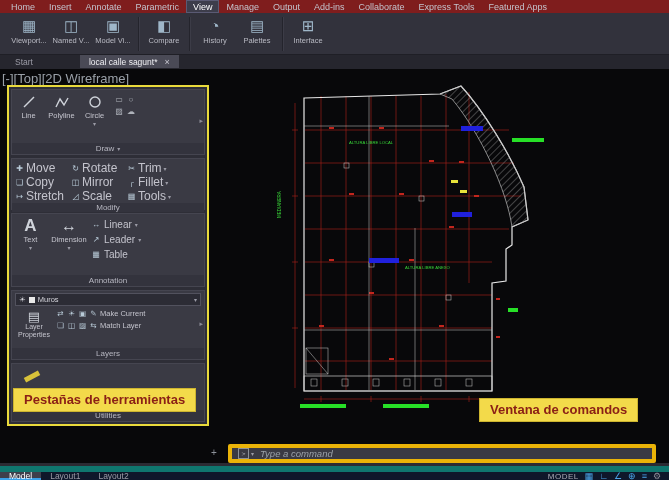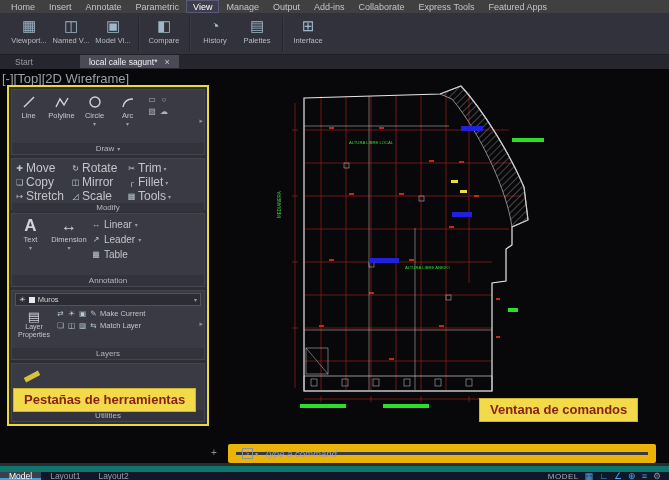--- a/index.html
+++ b/index.html
@@ -1,21 +1,21 @@
 <!DOCTYPE html>
 <html><head>
 <meta charset="utf-8">
 <style>
   *{box-sizing:border-box;margin:0;padding:0}
   html,body{background:#1a1a1f}
   .app{position:relative;width:669px;height:480px;background:#2b2b33;overflow:hidden;
        font-family:"Liberation Sans",sans-serif;color:#c8c8cf}
 
   
-  .menubar{position:absolute;left:0;top:0;right:0;height:13px;background:#404040;
+  .menubar{position:absolute;left:0;top:0;right:0;height:13px;background:#7f1d1d;
            display:flex;align-items:stretch;padding-left:4px;font-size:9px;color:#c3c3cc}
   .menu-item{padding:0 7px;display:flex;align-items:center;white-space:nowrap}
   .menu-item.active{background:#3d3d4b;color:#fff;box-shadow:inset 0 0 0 1px #5a5a74}
 
   
   .ribbon{position:absolute;left:0;top:13px;right:0;height:42px;background:#32323c;
           border-bottom:1px solid #1f1f26;display:flex;align-items:stretch;padding:2px 4px 1px 8px}
   .rbtn{width:42px;display:flex;flex-direction:column;align-items:center;padding-top:2px;color:#b9bac3}
   .rbtn .glyph{font-size:15px;line-height:17px;height:19px;color:#9fb7c9}
   .rbtn .lbl{font-size:7.5px;white-space:nowrap}
@@ -83,21 +83,21 @@
 
   
   .callout{position:absolute;background:#f3da4a;color:#8b2016;font-weight:bold;font-size:13px;
            padding:3px 10px 4px 10px;z-index:6;border:1px solid #cdb52f;white-space:nowrap}
   .callout-tools{left:13px;top:388px}
   .callout-cmd{left:479px;top:398px}
 
   
   .ucs{position:absolute;left:211px;top:447px;z-index:3;color:#8e939b;font-size:10px}
   .cmdbar{position:absolute;left:228px;top:444px;width:428px;height:19px;background:#3a3a43;
-          border:8px solid #eab308;border-radius:2px;display:flex;align-items:center;gap:6px;
+          border:4px solid #eab308;border-radius:2px;display:flex;align-items:center;gap:6px;
           padding:0 6px;z-index:5}
   .cmdicon{display:flex;align-items:center;gap:2px;color:#aeb2ba;font-size:9px}
   .cmdicon .box{width:11px;height:11px;border:1px solid #8d929a;display:flex;align-items:center;
                 justify-content:center;font-size:7px;color:#c6cad1}
   .cmd-placeholder{font-size:9.5px;font-style:italic;color:#9aa0a8}
 
   
   .statusbar{position:absolute;left:0;bottom:0;right:0;height:14px;background:#0f172a;
              border-top:6px solid #0f766e;display:flex;align-items:stretch;font-size:8.5px;color:#9b9ba6}
   .stab{padding:0 9px;display:flex;align-items:center}
@@ -297,29 +297,20 @@
         </div>
         <div class="bigbtn">
           <span class="ic">
             <svg width="14" height="14">
                 <circle cx="7" cy="7" r="5" fill="none" stroke="#cfd3da" stroke-width="1.4"></circle>
               </svg>
           </span>
           <span class="t">Circle</span>
           <span class="caret">▾</span>
         </div>
-        <div class="bigbtn">
-          <span class="ic">
-            <svg width="14" height="14">
-                <path d="M2,12 A9 9 0 0 1 12,4" fill="none" stroke="#cfd3da" stroke-width="1.4"></path>
-              </svg>
-          </span>
-          <span class="t">Arc</span>
-          <span class="caret">▾</span>
-        </div>
         <div class="minicol">
           <span>▭</span>
           <span>○</span>
           <span>▨</span>
           <span>☁</span>
         </div>
         <span class="flyout">▸</span>
       </div>
       <div class="group-label">
         <span>Draw</span>

